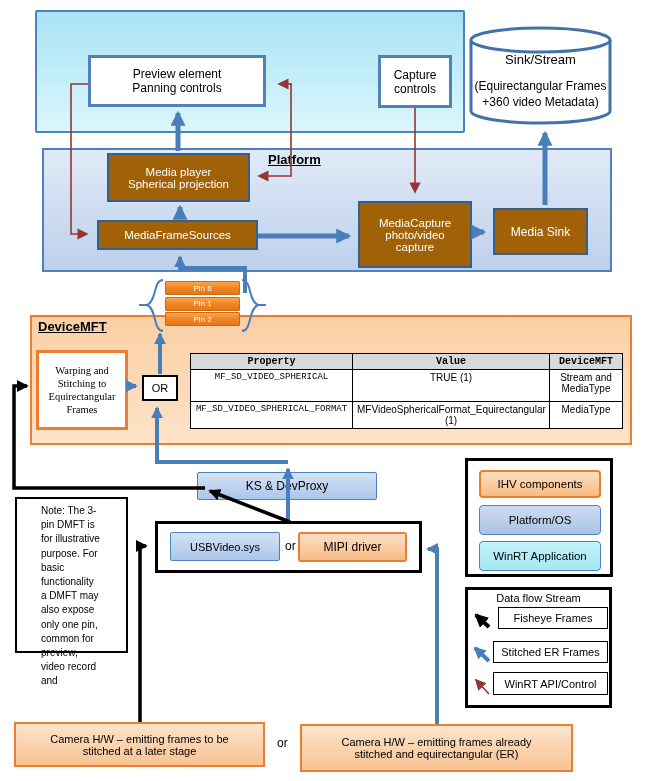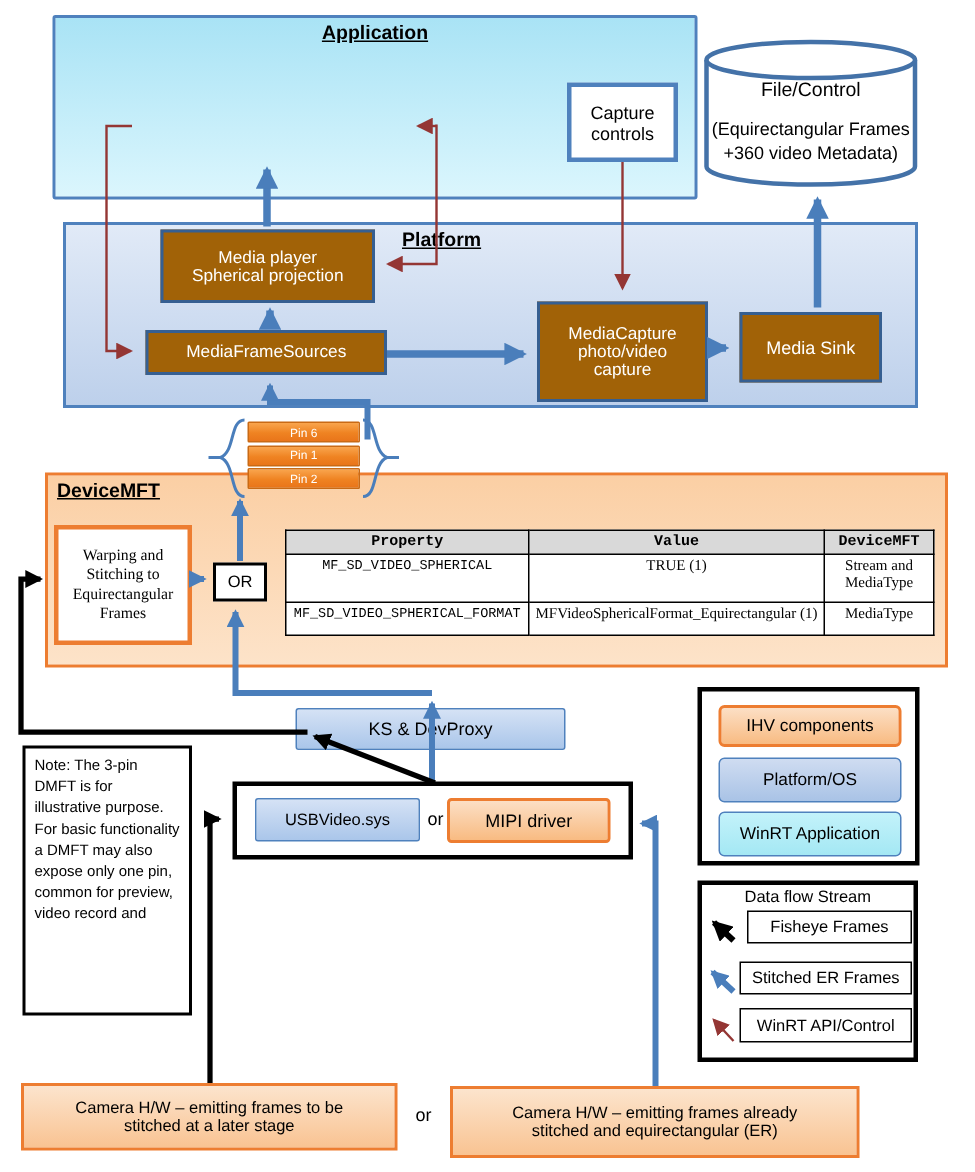--- a/index.html
+++ b/index.html
@@ -19,42 +19,43 @@
   .chip-orange{background:linear-gradient(180deg,#fcdfc5,#f8bb82);border:2px solid #ed7d31;border-radius:3px}
   .black-box{background:#fff;border:3px solid #000}
   .thin-black{background:#fff;border:1.5px solid #000}
   .or-box{background:#fff;border:2px solid #000}
   .pinbar{background:linear-gradient(180deg,#f9a54d,#ef8322 55%,#e9751a);border:1px solid #c96a15;
           color:#fff;font-size:8px;border-radius:1px}
   table.mft{border-collapse:collapse;table-layout:fixed;width:432px;background:#fff}
   table.mft th,table.mft td{border:1.2px solid #000;padding:2px 4px;vertical-align:top;text-align:center}
   table.mft th{background:#d9d9d9;font-family:"Liberation Mono",monospace;font-size:10px}
   td.prop{font-family:"Liberation Mono",monospace;font-size:9px}
-  td.val,td.attr{font-family:Liberation Serif, serif;font-size:10px}
+  td.val,td.attr{font-family:Liberation Sans, sans-serif;font-size:10px}
   .serif{font-family:"Liberation Serif",serif}
   svg.overlay{position:absolute;left:0;top:0;z-index:6;pointer-events:none}
   svg.under{position:absolute;left:0;top:0;z-index:1;pointer-events:none}
   .z2{z-index:2}.z3{z-index:3}
 </style>
 </head>
 <body>
 
 <div id="canvas">
 
   <div class="abs panel-cyan" style="left:35px;top:10px;width:430px;height:123px"></div>
-  <div class="abs title z2" style="left:35px;top:14px;width:430px;text-align:center">Application</div>
+  <div class="abs white-blue ctr ml z2" style="left:88px;top:55px;width:178px;height:52px;font-size:12px">Preview element
+Panning controls</div>
   <div class="abs white-blue ctr ml z2" style="left:378px;top:55px;width:74px;height:53px;font-size:12px">Capture
 controls</div>
 
   <svg class="under" width="650" height="781">
     <path d="M471,40 V111 A69.5,12 0 0,0 610,111 V40" fill="#ffffff" stroke="#4472a8" stroke-width="3"></path>
     <ellipse cx="540.5" cy="40" rx="69.5" ry="12" fill="#ffffff" stroke="#4472a8" stroke-width="3"></ellipse>
   </svg>
   <div class="abs z2" style="left:471px;top:52px;width:139px;text-align:center">
-    <div style="font-size:13px">File/Control</div>
+    <div style="font-size:13px">Sink/Stream</div>
     <div class="ml" style="font-size:12px;line-height:1.3;margin-top:12px">(Equirectangular Frames
 +360 video Metadata)</div>
   </div>
 
   <div class="abs panel-blue" style="left:42px;top:148px;width:570px;height:124px"></div>
   <div class="abs title z2" style="left:268px;top:152px">Platform</div>
   <div class="abs darkblue ctr ml z2" style="left:107px;top:153px;width:143px;height:49px;font-size:11.5px">Media player
 Spherical projection</div>
   <div class="abs darkblue ctr z2" style="left:97px;top:220px;width:161px;height:30px;font-size:11.5px">MediaFrameSources</div>
   <div class="abs darkblue ctr ml z2" style="left:358px;top:201px;width:114px;height:67px;font-size:11.5px">MediaCapture
@@ -104,22 +105,22 @@
       </table>
   </div>
 
   <div class="abs chip-blue ctr z2" style="left:197px;top:472px;width:180px;height:28px;font-size:12px">KS &amp; DevProxy</div>
 
   <div class="abs black-box" style="left:155px;top:521px;width:267px;height:52px"></div>
   <div class="abs chip-blue ctr z2" style="left:170px;top:532px;width:110px;height:29px;font-size:11px">USBVideo.sys</div>
   <div class="abs z2" style="left:285px;top:539px;font-size:12px">or</div>
   <div class="abs chip-orange ctr z2" style="left:298px;top:532px;width:109px;height:30px;font-size:12px">MIPI driver</div>
 
-  <div class="abs thin-black z2" style="left:15px;top:497px;width:113px;height:180px;border-width:2px;
-       font-size:10px;line-height:1.42;padding:5px 6px">Note: The 3-pin DMFT is for illustrative purpose. For basic functionality a DMFT may also expose only one pin, common for preview, video record and</div>
+  <div class="abs thin-black z2" style="left:15px;top:497px;width:113px;height:156px;border-width:2px;
+       font-size:10px;line-height:1.42;padding:5px 24px">Note: The 3-pin DMFT is for illustrative purpose. For basic functionality a DMFT may also expose only one pin, common for preview, video record and</div>
 
   <div class="abs black-box" style="left:465px;top:458px;width:148px;height:119px"></div>
   <div class="abs chip-orange ctr z2" style="left:479px;top:470px;width:122px;height:28px;font-size:11.5px;border-radius:4px">IHV components</div>
   <div class="abs ctr z2" style="left:479px;top:505px;width:122px;height:30px;font-size:11.5px;border-radius:4px;
        background:linear-gradient(180deg,#cfdcf1,#a9c3e6);border:1.5px solid #4f81bd">Platform/OS</div>
   <div class="abs ctr z2" style="left:479px;top:541px;width:122px;height:30px;font-size:11.5px;border-radius:4px;
        background:linear-gradient(180deg,#c3f2fa,#a4e8f4);border:1.5px solid #4f81bd">WinRT Application</div>
 
   <div class="abs black-box" style="left:465px;top:587px;width:147px;height:121px"></div>
   <div class="abs z2" style="left:465px;top:592px;width:147px;text-align:center;font-size:11px">Data flow Stream</div>

